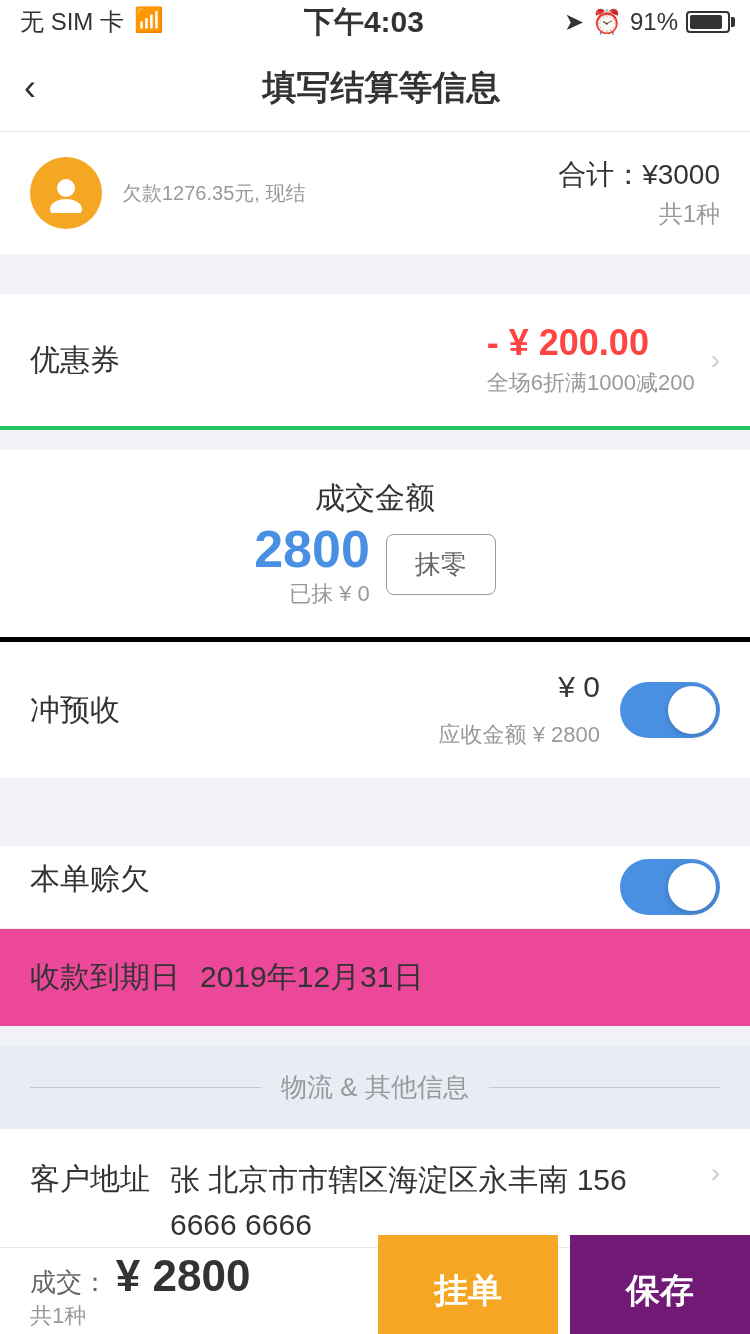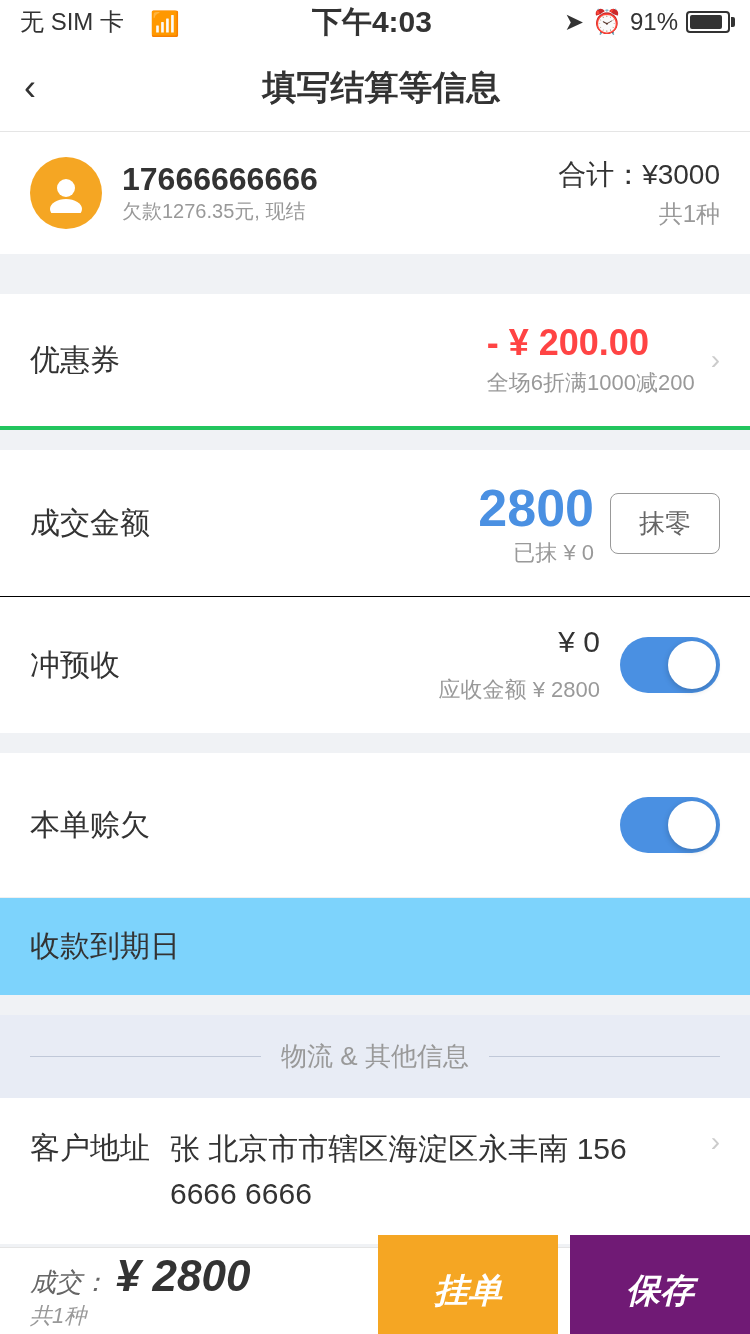--- a/index.html
+++ b/index.html
@@ -17,21 +17,21 @@
     .status-bar {
       height: 44px;
       background: #fff;
       display: flex;
       align-items: center;
       justify-content: space-between;
       padding: 0 20px;
       font-size: 26px;
       font-weight: 500;
     }
-    .status-left { display: flex; align-items: flex-end; gap: 26px; font-size: 24px; }
+    .status-left { display: flex; align-items: flex-start; gap: 10px; font-size: 24px; }
     .status-center { font-size: 30px; font-weight: 600; }
     .status-right { display: flex; align-items: center; gap: 8px; font-size: 24px; }
     .battery-icon {
       width: 44px; height: 22px;
       border: 2px solid #333;
       border-radius: 4px;
       position: relative;
       display: inline-flex;
       align-items: center;
       padding: 2px;
@@ -174,21 +174,22 @@
       font-size: 28px;
     }
 
     
     .amount-section {
       background: #fff;
       padding: 28px 30px;
       display: flex;
       align-items: center;
       justify-content: space-between;
-      border-bottom: 1px solid #000000;
+      border-bottom: 5px solid #000000;
+      flex-direction: column;
     }
     .amount-value {
       font-size: 52px;
       font-weight: 600;
       color: #4a90e2;
     }
     .amount-sub {
       font-size: 22px;
       color: #999;
       text-align: right;
@@ -247,29 +248,29 @@
       width: 48px;
       height: 48px;
       border-radius: 50%;
       background: #fff;
       box-shadow: 0 2px 6px rgba(0,0,0,0.2);
     }
 
     
     .credit-section {
       background: #fff;
-      padding: 44px 30px;
-      display: flex;
-      align-items: center;
-      justify-content: space-between;
+      padding: 13px 30px;
+      display: flex;
+      justify-content: space-between;
+      margin-top: 48px;
     }
 
     
     .due-date-section {
-      background: #7dd3fc;
+      background: #ec4899;
       padding: 28px 30px;
       display: flex;
       align-items: center;
       gap: 20px;
     }
     .due-label {
       font-size: 30px;
       color: #333;
       white-space: nowrap;
     }
@@ -323,21 +324,20 @@
     .bottom-bar {
       position: fixed;
       bottom: 0;
       left: 0;
       width: 750px;
       height: 87px;
       background: #fff;
       display: flex;
       align-items: center;
       border-top: 1px solid #e5e5e5;
-      font-style: italic;
     }
     .bottom-summary {
       flex: 1;
       padding: 0 30px;
     }
     .bottom-deal {
       font-size: 26px;
       color: #666;
     }
     .bottom-amount {
@@ -406,21 +406,20 @@
   <div class="card">
     <div class="customer-info">
       <div class="customer-left">
         <div class="avatar">
           <svg width="40" height="40" viewBox="0 0 40 40">
             <circle cx="20" cy="15" r="9" fill="white"></circle>
             <ellipse cx="20" cy="36" rx="16" ry="10" fill="white"></ellipse>
           </svg>
         </div>
         <div>
-          <div class="customer-name">17666666666</div>
           <div class="customer-sub">欠款1276.35元, 现结</div>
         </div>
       </div>
       <div class="customer-right">
         <div>
           <span>合计：</span><span>¥3000</span>
         </div>
         <div class="total-count">共1种</div>
       </div>
     </div>
@@ -471,20 +470,21 @@
     <div class="row-label">本单赊欠</div>
     <div class="toggle">
       <div class="toggle-knob"></div>
     </div>
   </div>
 
   <div style="height:1px;background:#f0f0f0;"></div>
 
   <div class="due-date-section">
     <div class="due-label">收款到期日</div>
+    <div class="due-value">2019年12月31日</div>
   </div>
 
   <div class="divider"></div>
 
   <div class="section-header">
     <div class="section-header-line"></div>
     <div class="section-header-text">物流 &amp; 其他信息</div>
     <div class="section-header-line"></div>
   </div>
 

